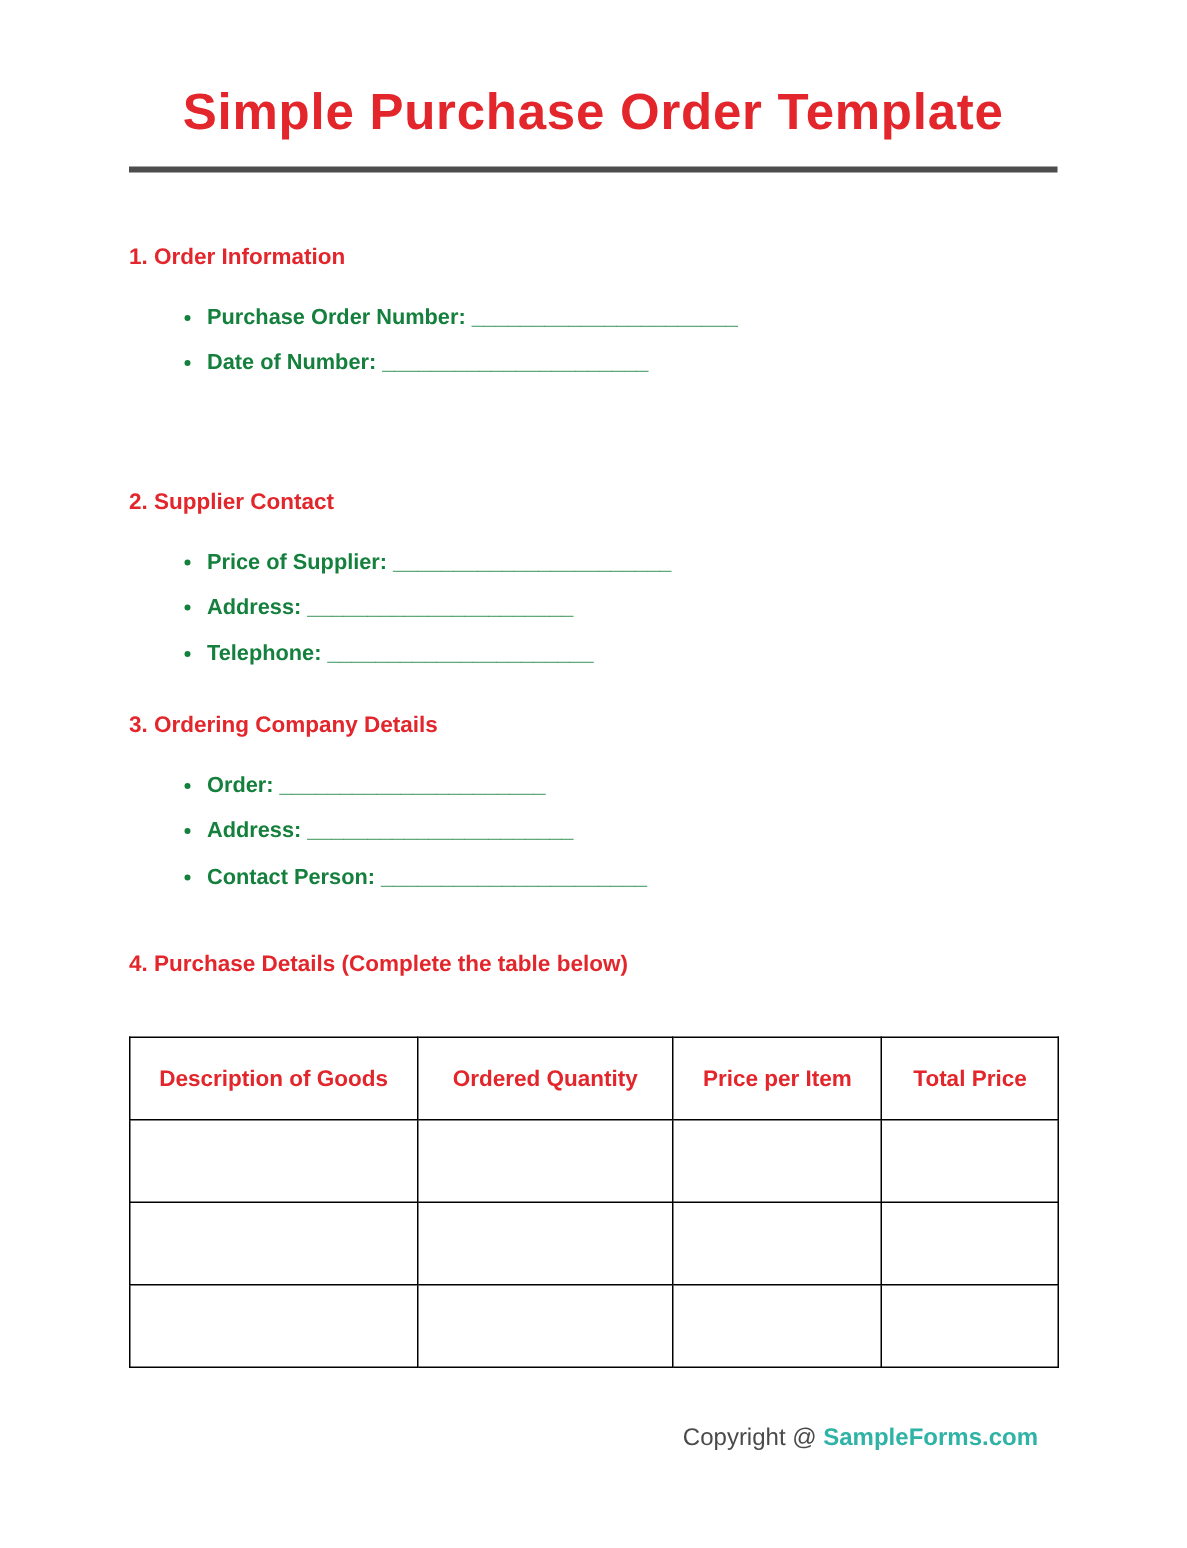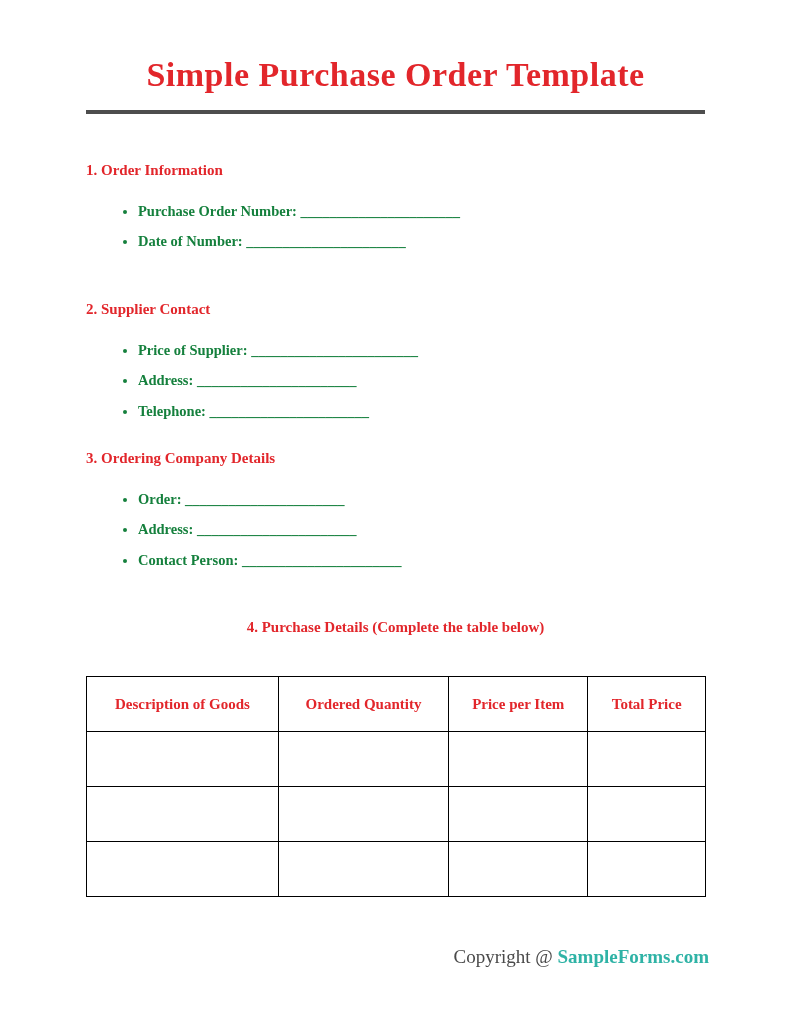--- a/index.html
+++ b/index.html
@@ -9,21 +9,20 @@
     font-family: "Liberation Sans", sans-serif;
   }
   .page {
     position: relative;
     width: 791px;
     height: 988px;
     background: #ffffff;
     box-sizing: border-box;
     padding: 56px 86px 16px 86px;
     overflow: hidden;
-    font-family: Liberation Serif, serif;
   }
   .doc-title {
     margin: 0;
     text-align: center;
     font-size: 34px;
     font-weight: bold;
     color: #e2262b;
     letter-spacing: 0.5px;
   }
   .title-rule {
@@ -33,23 +32,23 @@
     margin: 16px 0 0 0;
     width: 100%;
   }
   .section-heading {
     margin: 0;
     font-size: 15px;
     font-weight: bold;
     color: #e2262b;
   }
   .section-heading.s1 { margin-top: 48px; }
-  .section-heading.s2 { margin-top: 50px; }
+  .section-heading.s2 { margin-top: 74px; }
   .section-heading.s3 { margin-top: 30px; }
-  .section-heading.s4 { margin-top: 50px; text-align: center; }
+  .section-heading.s4 { margin-top: 40px; }
   ul.field-list {
     margin: 24px 0 0 0;
     padding: 0 0 0 52px;
     list-style: disc;
   }
   ul.field-list li {
     font-size: 14.5px;
     font-weight: bold;
     color: #15803d;
     margin-bottom: 13px;
@@ -74,23 +73,23 @@
     font-size: 15px;
     font-weight: bold;
     color: #e2262b;
   }
   .col-desc  { width: 31%; }
   .col-qty   { width: 27.5%; }
   .col-price { width: 22.5%; }
   .col-total { width: 19%; }
   .footer {
     position: absolute;
-    right: 82px;
+    right: 99px;
     bottom: 20px;
-    font-size: 19px;
+    font-size: 16px;
     color: #4a4a4a;
   }
   .footer .brand {
     color: #2fb3a6;
     font-weight: bold;
     text-decoration: none;
     cursor: pointer;
   }
 </style>
 </head>

